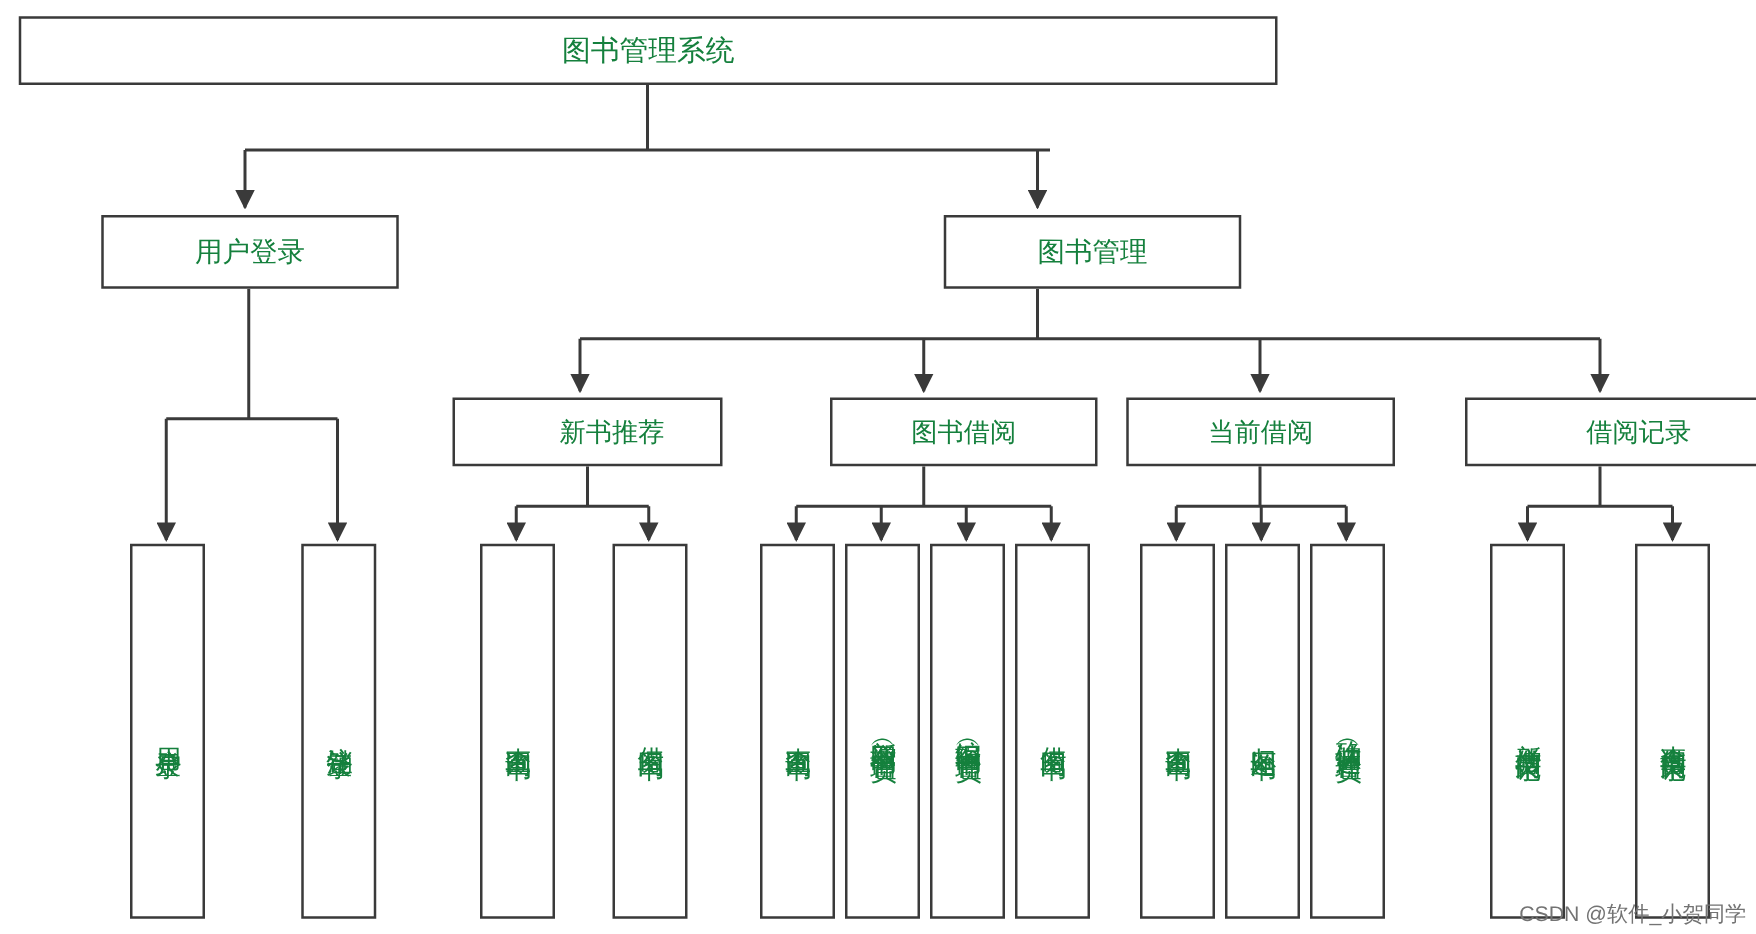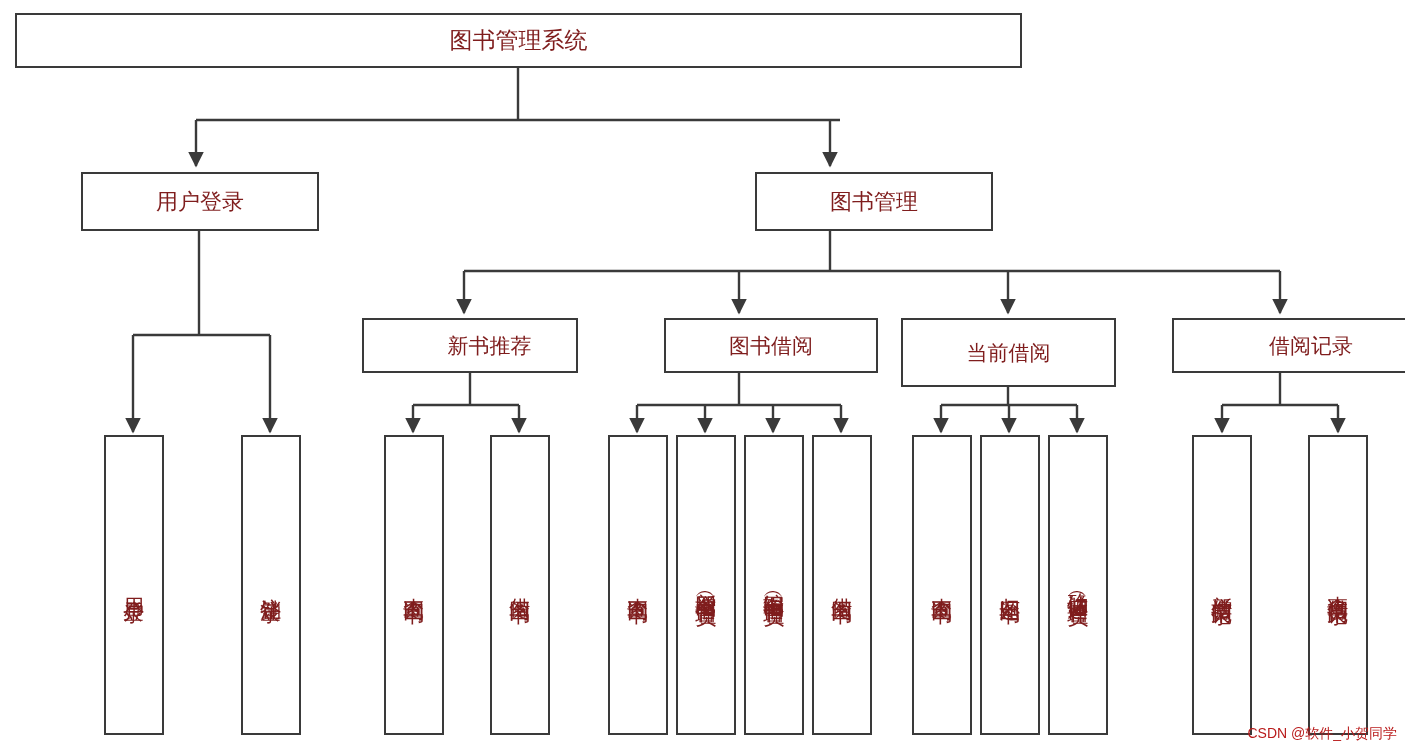--- a/index.html
+++ b/index.html
@@ -27,21 +27,21 @@
     pointer-events: none;
   }
   .node {
     position: absolute;
     box-sizing: border-box;
     background: #ffffff;
     border: 2px solid #3a3a3a;
     display: flex;
     align-items: center;
     justify-content: center;
-    color: #7f1d1d;
+    color: #15803d;
     z-index: 2;
   }
   .node.root {
     font-size: 23px;
   }
   .node.level1 {
     font-size: 22px;
   }
   .node.level2 {
     font-size: 21px;
@@ -61,22 +61,22 @@
     white-space: pre;
   }
   .node.leaf .label {
     writing-mode: vertical-rl;
     text-orientation: upright;
   }
   #watermark {
     position: absolute;
     right: 8px;
     bottom: 4px;
-    font-size: 14px;
-    color: #b91c1c;
+    font-size: 17px;
+    color: #737373;
     white-space: nowrap;
     z-index: 5;
   }
 </style>
 </head>
 <body>
 
 <div id="canvas">
 
   <svg id="edges" viewBox="0 0 1405 747">
@@ -142,21 +142,21 @@
   </div>
 
   <div class="node level2" style="left:362px; top:318px; width:216px; height:55px;padding-left:39px;">
     <span class="label">新书推荐</span>
   </div>
 
   <div class="node level2" style="left:664px; top:318px; width:214px; height:55px;">
     <span class="label">图书借阅</span>
   </div>
 
-  <div class="node level2" style="left:901px; top:318px; width:215px; height:69px;">
+  <div class="node level2" style="left:901px; top:318px; width:215px; height:55px;">
     <span class="label">当前借阅</span>
   </div>
 
   <div class="node level2" style="left:1172px; top:318px; width:245px; height:55px;padding-left:33px;">
     <span class="label">借阅记录</span>
   </div>
 
   <div class="node leaf" style="left:104px; top:435px; width:60px; height:300px;">
     <span class="label">用户登录</span>
   </div>

